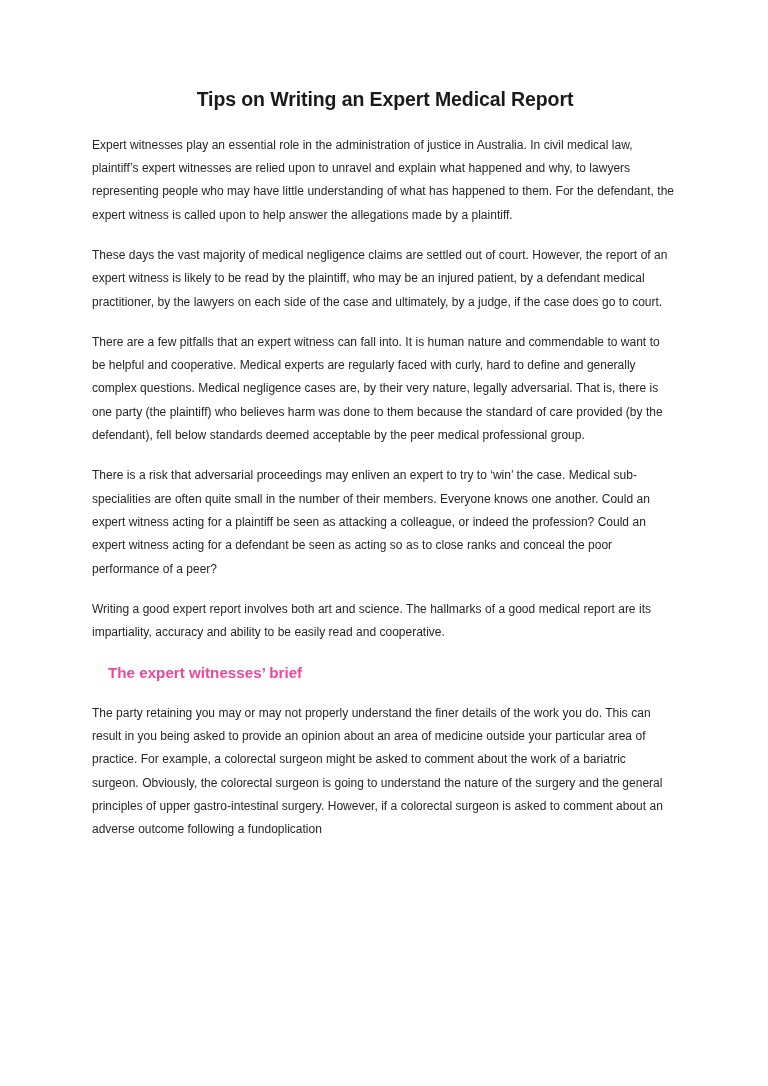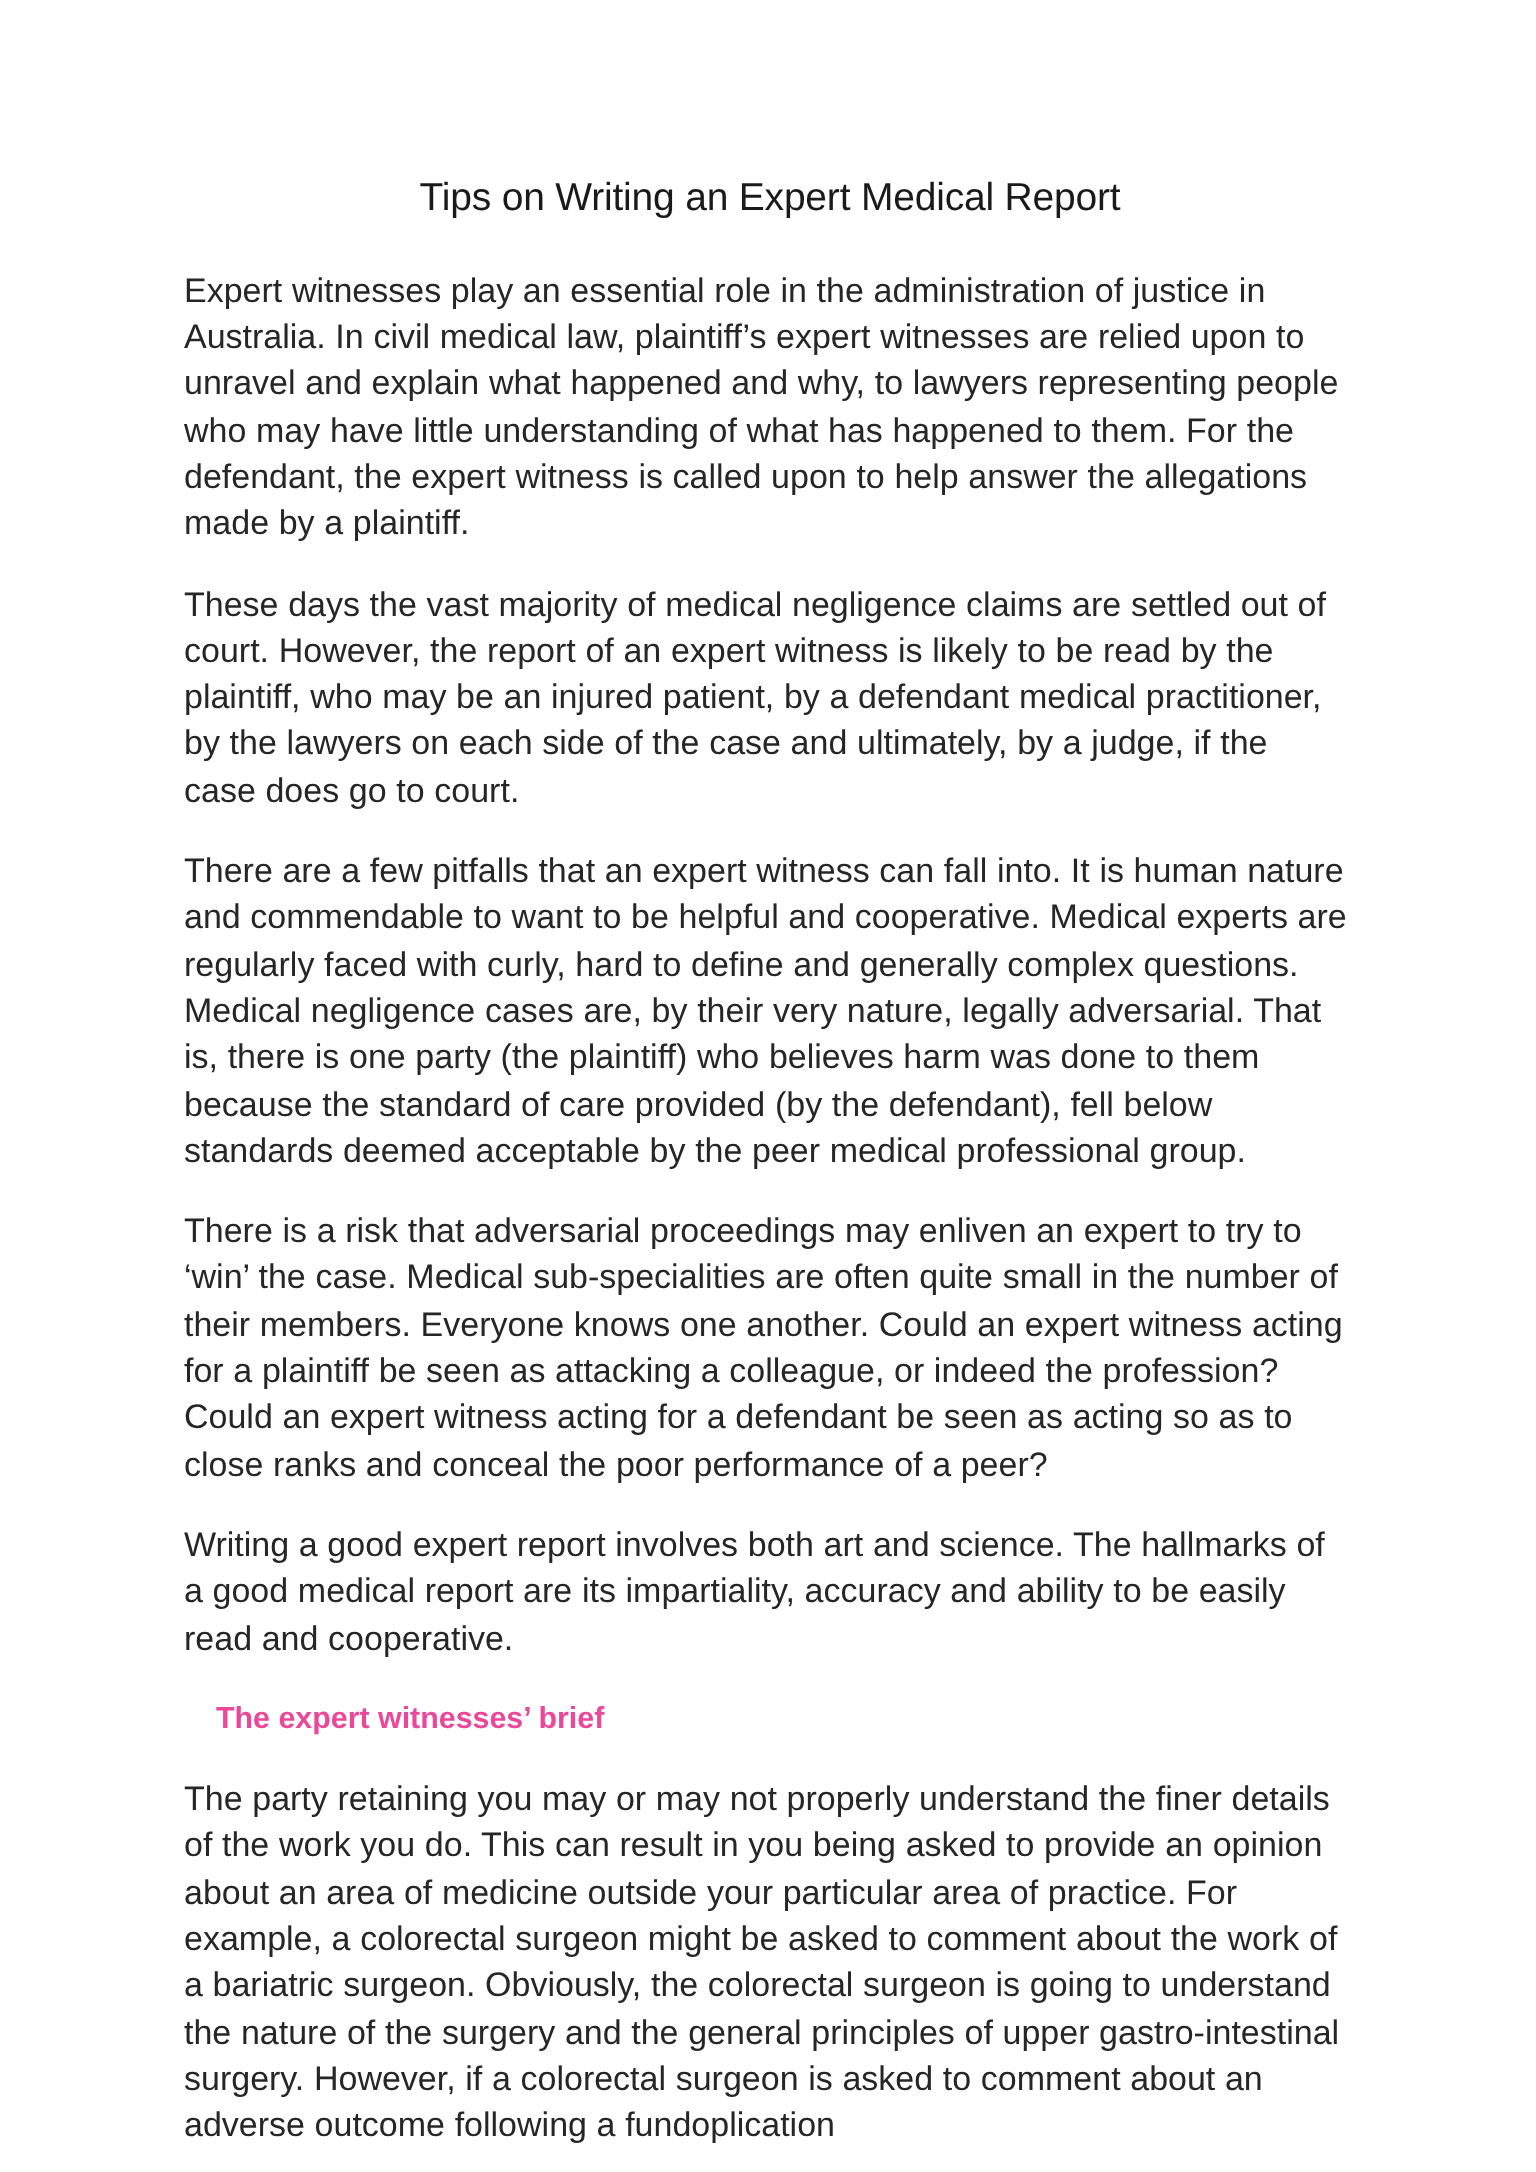--- a/index.html
+++ b/index.html
@@ -28,30 +28,30 @@
 
   .content {
     position: absolute;
     left: 92px;
     top: 88px;
     width: 586px;
   }
 
   .doc-title {
     font-size: 19.5px;
-    font-weight: normal;
+    font-weight: bold;
     text-align: center;
     letter-spacing: -0.1px;
     line-height: 1.22;
     margin: 0 0 22px 0;
     color: #1a1a1a;
   }
 
   .para {
-    font-size: 17px;
+    font-size: 12px;
     line-height: 23.3px;
     margin: 0 4px 17px 0;
     text-align: left;
     color: #262626;
     word-spacing: 0.1px;
   }
 
   .para:last-child {
     margin-bottom: 0;
   }

